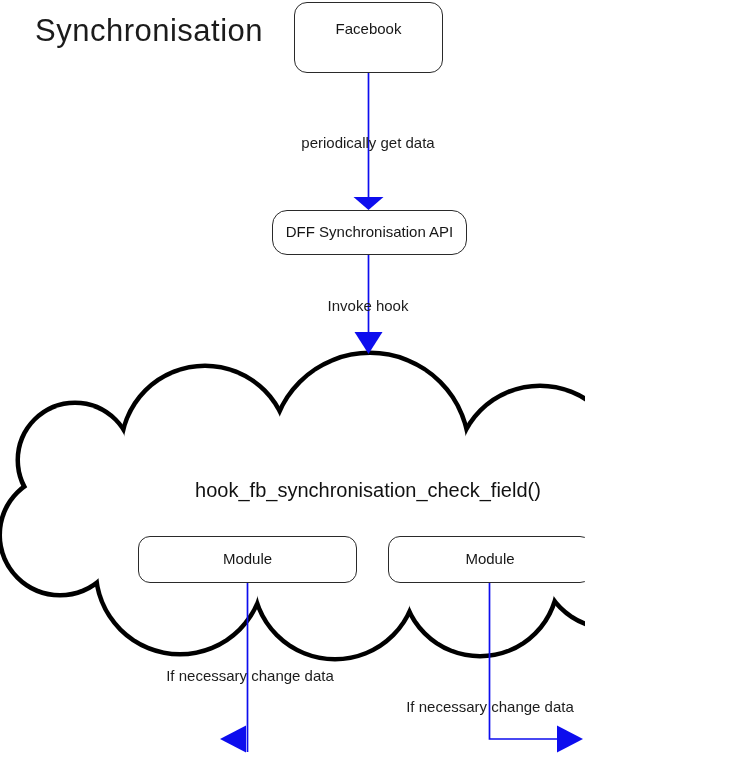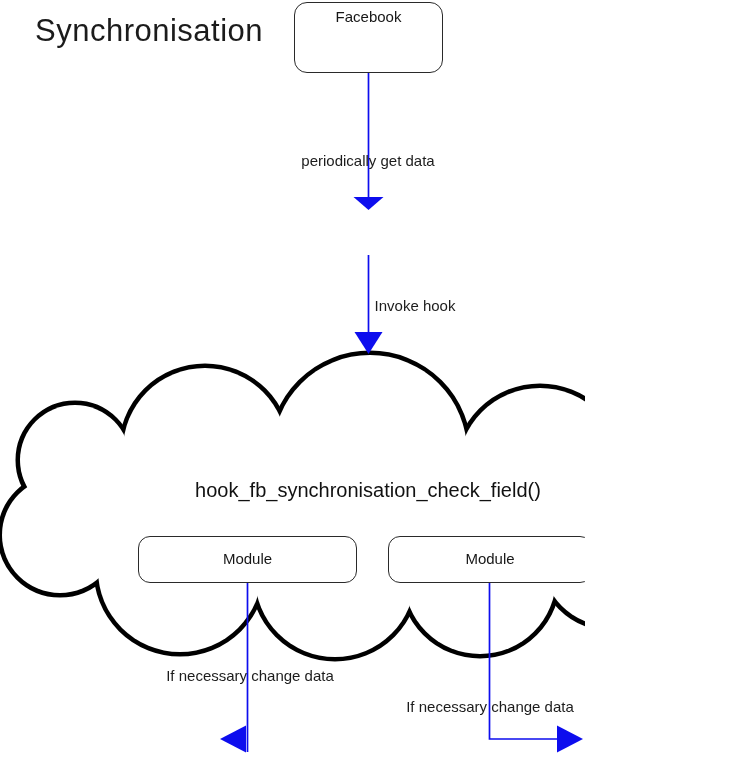--- a/index.html
+++ b/index.html
@@ -46,21 +46,21 @@
     text-align: center;
     font-size: 15px;
     line-height: 1.25;
     white-space: nowrap;
   }
 
   .node-facebook {
     left: 294px; top: 2px;
     width: 149px; height: 71px;
     justify-content: flex-start;
-    padding-top: 5px;
+    padding-top: 17px;
   }
   .node-api {
     left: 272px; top: 210px;
     width: 195px; height: 45px;
     border-radius: 15px;
   }
   .node-module-profile {
     left: 138px; top: 536px;
     width: 219px; height: 47px;
     border-radius: 12px;
@@ -80,22 +80,22 @@
     width: 110px; height: 42px;
     border-radius: 12px;
   }
 
   .edge-label {
     font-size: 15px;
     white-space: nowrap;
     transform: translateX(-50%);
     color: #1c1c1c;
   }
-  .lbl-periodically { left: 368px; top: 152px; }
-  .lbl-invoke       { left: 368px; top: 297px; margin-left: 47px; }
+  .lbl-periodically { left: 368px; top: 134px; }
+  .lbl-invoke       { left: 368px; top: 297px; }
   .lbl-change-left  { left: 250px; top: 667px; }
   .lbl-change-right { left: 490px; top: 698px; }
 
   .cloud-function-label {
     left: 368px; top: 479px;
     transform: translateX(-50%);
     font-size: 20px;
     font-weight: normal;
     white-space: nowrap;
     color: #111111;
@@ -149,20 +149,23 @@
     <polyline points="489.5,583 489.5,739 559,739" fill="none" stroke="#0d0dee" stroke-width="1.7"></polyline>
     <polygon points="583,739 557,725.5 557,752.5" fill="#0d0dee"></polygon>
   </svg>
 
   <div class="abs diagram-title">Synchronisation</div>
 
   <div class="abs node node-facebook">
     <span>Facebook</span>
   </div>
 
+  <div class="abs node node-api">
+    <span>DFF Synchronisation API</span>
+  </div>
 
   <div class="abs cloud-function-label">hook_fb_synchronisation_check_field()</div>
 
   <div class="abs node node-module-profile">
     <span>Module</span>
   </div>
 
   <div class="abs node node-module-cck">
     <span>Module</span>
   </div>

